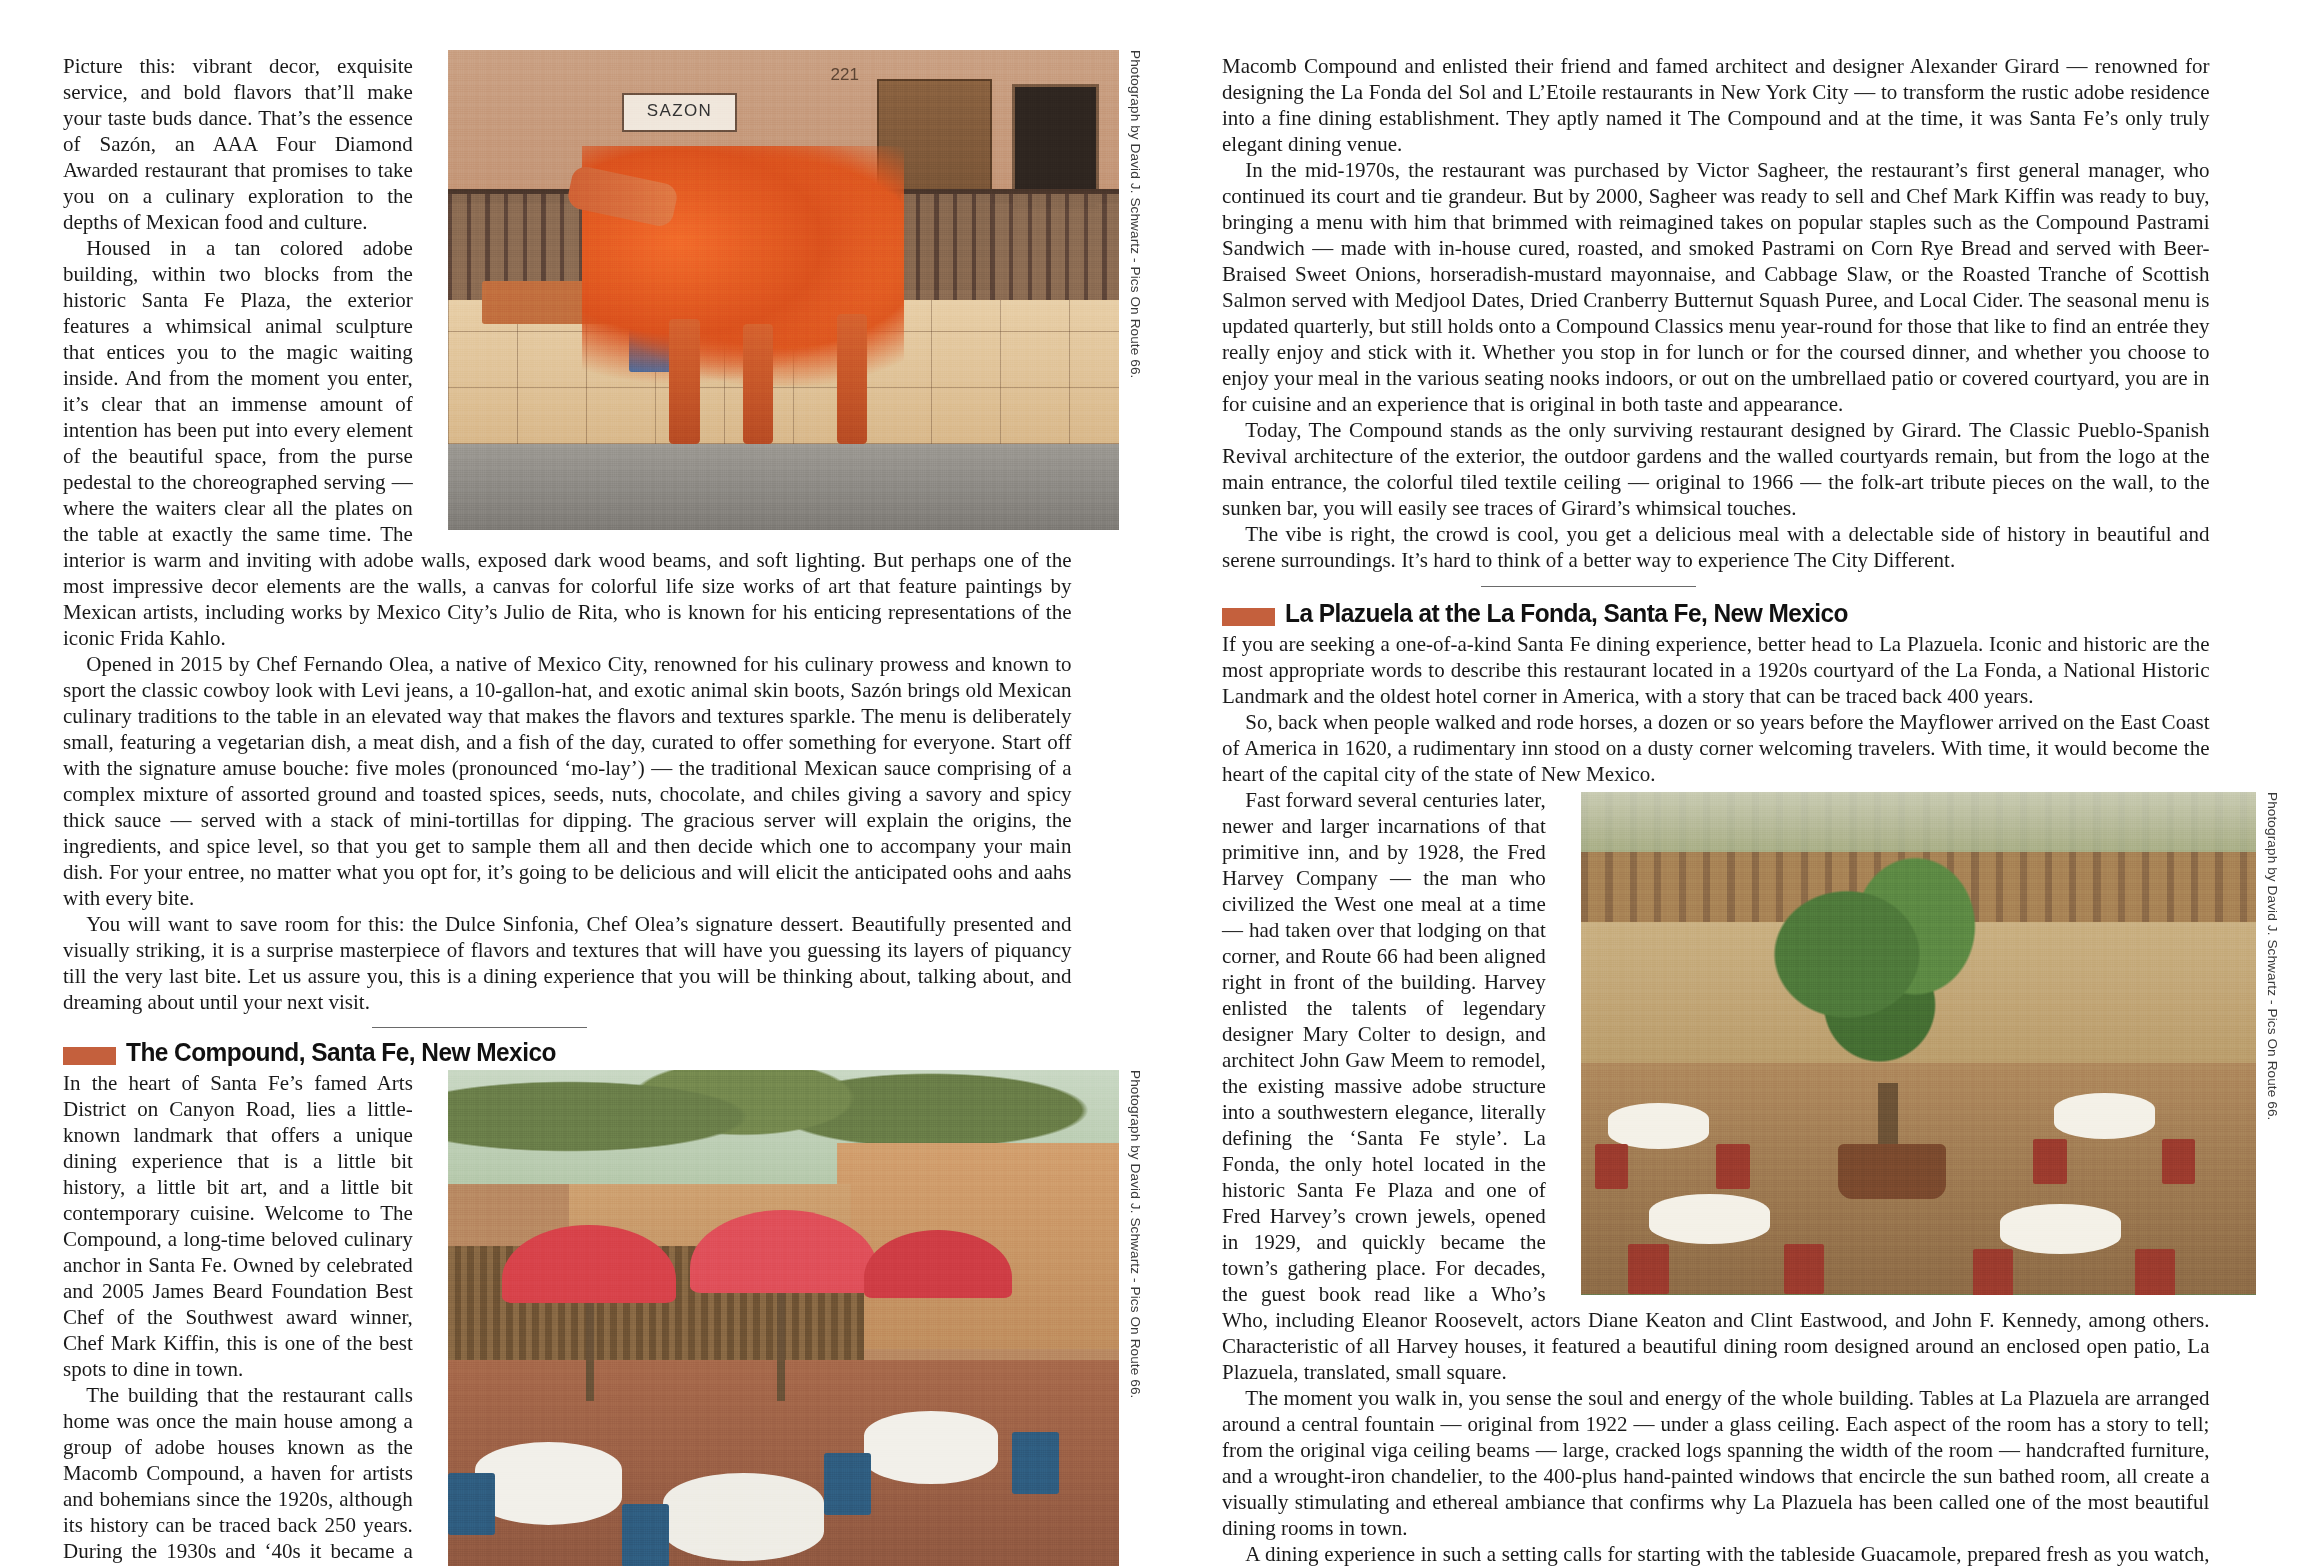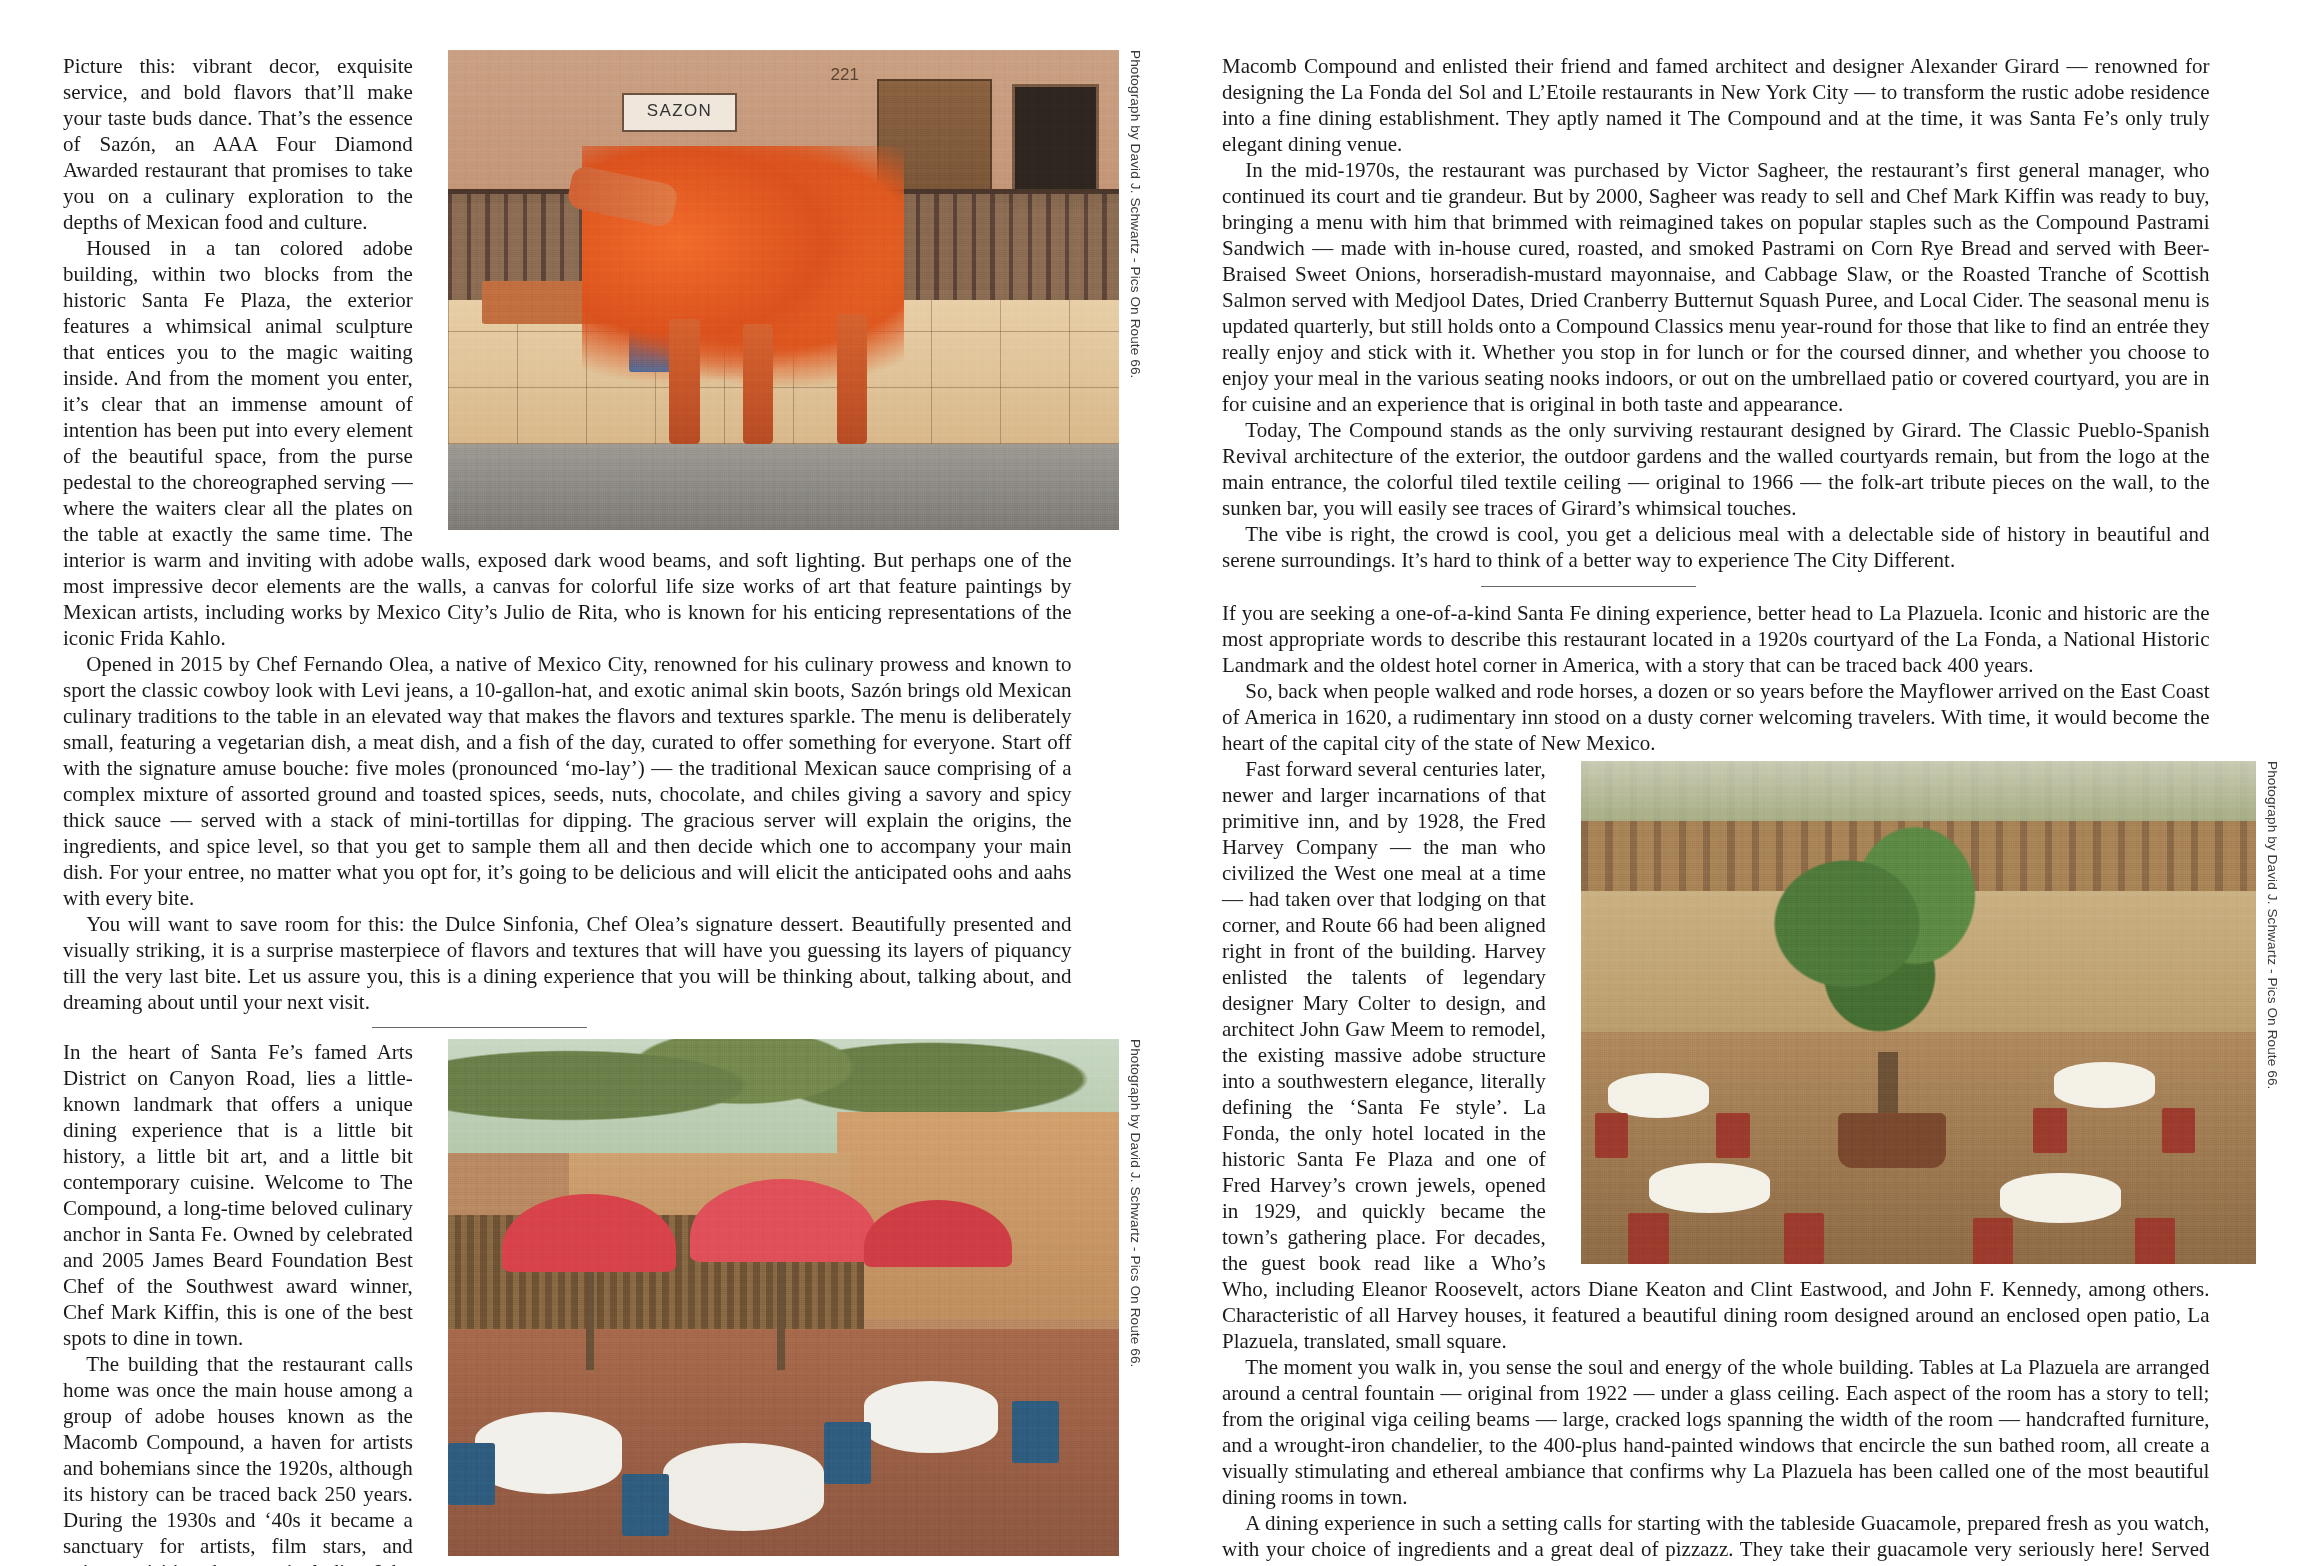--- a/index.html
+++ b/index.html
@@ -211,20 +211,24 @@
       </div>
     </div>
 
     <p class="body noind">Picture this: vibrant decor, exquisite service, and bold flavors that’ll make your taste buds dance. That’s the essence of Sazón, an AAA Four Diamond Awarded restaurant that promises to take you on a culinary exploration to the depths of Mexican food and culture.</p>
     <p class="body indent">Housed in a tan colored adobe building, within two blocks from the historic Santa Fe Plaza, the exterior features a whimsical animal sculpture that entices you to the magic waiting inside. And from the moment you enter, it’s clear that an immense amount of intention has been put into every element of the beautiful space, from the purse pedestal to the choreographed serving — where the waiters clear all the plates on the table at exactly the same time. The interior is warm and inviting with adobe walls, exposed dark wood beams, and soft lighting. But perhaps one of the most impressive decor elements are the walls, a canvas for colorful life size works of art that feature paintings by Mexican artists, including works by Mexico City’s Julio de Rita, who is known for his enticing representations of the iconic Frida Kahlo.</p>
     <p class="body indent">Opened in 2015 by Chef Fernando Olea, a native of Mexico City, renowned for his culinary prowess and known to sport the classic cowboy look with Levi jeans, a 10-gallon-hat, and exotic animal skin boots, Sazón brings old Mexican culinary traditions to the table in an elevated way that makes the flavors and textures sparkle. The menu is deliberately small, featuring a vegetarian dish, a meat dish, and a fish of the day, curated to offer something for everyone. Start off with the signature amuse bouche: five moles (pronounced ‘mo-lay’) — the traditional Mexican sauce comprising of a complex mixture of assorted ground and toasted spices, seeds, nuts, chocolate, and chiles giving a savory and spicy thick sauce — served with a stack of mini-tortillas for dipping. The gracious server will explain the origins, the ingredients, and spice level, so that you get to sample them all and then decide which one to accompany your main dish. For your entree, no matter what you opt for, it’s going to be delicious and will elicit the anticipated oohs and aahs with every bite.</p>
     <p class="body indent">You will want to save room for this: the Dulce Sinfonia, Chef Olea’s signature dessert. Beautifully presented and visually striking, it is a surprise masterpiece of flavors and textures that will have you guessing its layers of piquancy till the very last bite. Let us assure you, this is a dining experience that you will be thinking about, talking about, and dreaming about until your next visit.</p>
 
     <div class="divider"></div>
 
+    <div class="sec-head">
+      <div class="sec-rule"></div>
+      <div class="sec-title">The Compound, Santa Fe, New Mexico</div>
+    </div>
 
     <div class="wrap-figure">
       <div class="photo ph ph-patio">
         <div class="layer pt-sky"></div>
         <div class="layer pt-tree"></div>
         <div class="layer pt-bldg"></div>
         <div class="layer pt-bldg2"></div>
         <div class="layer pt-fence"></div>
         <div class="layer pt-ground"></div>
         <div class="layer pt-p1"></div>
@@ -252,20 +256,24 @@
 
   <div class="col-right">
 
     <p class="body noind">Macomb Compound and enlisted their friend and famed architect and designer Alexander Girard — renowned for designing the La Fonda del Sol and L’Etoile restaurants in New York City — to transform the rustic adobe residence into a fine dining establishment. They aptly named it The Compound and at the time, it was Santa Fe’s only truly elegant dining venue.</p>
     <p class="body indent">In the mid-1970s, the restaurant was purchased by Victor Sagheer, the restaurant’s first general manager, who continued its court and tie grandeur. But by 2000, Sagheer was ready to sell and Chef Mark Kiffin was ready to buy, bringing a menu with him that brimmed with reimagined takes on popular staples such as the Compound Pastrami Sandwich — made with in-house cured, roasted, and smoked Pastrami on Corn Rye Bread and served with Beer-Braised Sweet Onions, horseradish-mustard mayonnaise, and Cabbage Slaw, or the Roasted Tranche of Scottish Salmon served with Medjool Dates, Dried Cranberry Butternut Squash Puree, and Local Cider. The seasonal menu is updated quarterly, but still holds onto a Compound Classics menu year-round for those that like to find an entrée they really enjoy and stick with it. Whether you stop in for lunch or for the coursed dinner, and whether you choose to enjoy your meal in the various seating nooks indoors, or out on the umbrellaed patio or covered courtyard, you are in for cuisine and an experience that is original in both taste and appearance.</p>
     <p class="body indent">Today, The Compound stands as the only surviving restaurant designed by Girard. The Classic Pueblo-Spanish Revival architecture of the exterior, the outdoor gardens and the walled courtyards remain, but from the logo at the main entrance, the colorful tiled textile ceiling — original to 1966 — the folk-art tribute pieces on the wall, to the sunken bar, you will easily see traces of Girard’s whimsical touches.</p>
     <p class="body indent">The vibe is right, the crowd is cool, you get a delicious meal with a delectable side of history in beautiful and serene surroundings. It’s hard to think of a better way to experience The City Different.</p>
 
     <div class="divider right"></div>
 
+    <div class="sec-head">
+      <div class="sec-rule"></div>
+      <div class="sec-title">La Plazuela at the La Fonda, Santa Fe, New Mexico</div>
+    </div>
 
     <p class="body noind">If you are seeking a one-of-a-kind Santa Fe dining experience, better head to La Plazuela. Iconic and historic are the most appropriate words to describe this restaurant located in a 1920s courtyard of the La Fonda, a National Historic Landmark and the oldest hotel corner in America, with a story that can be traced back 400 years.</p>
     <p class="body indent">So, back when people walked and rode horses, a dozen or so years before the Mayflower arrived on the East Coast of America in 1620, a rudimentary inn stood on a dusty corner welcoming travelers. With time, it would become the heart of the capital city of the state of New Mexico.</p>
 
     <div class="fig-right">
       <div class="photo ph ph-plaz">
         <div class="layer pz-wall"></div>
         <div class="layer pz-ceil"></div>
         <div class="layer pz-glass"></div>
         <div class="layer pz-floor"></div>

